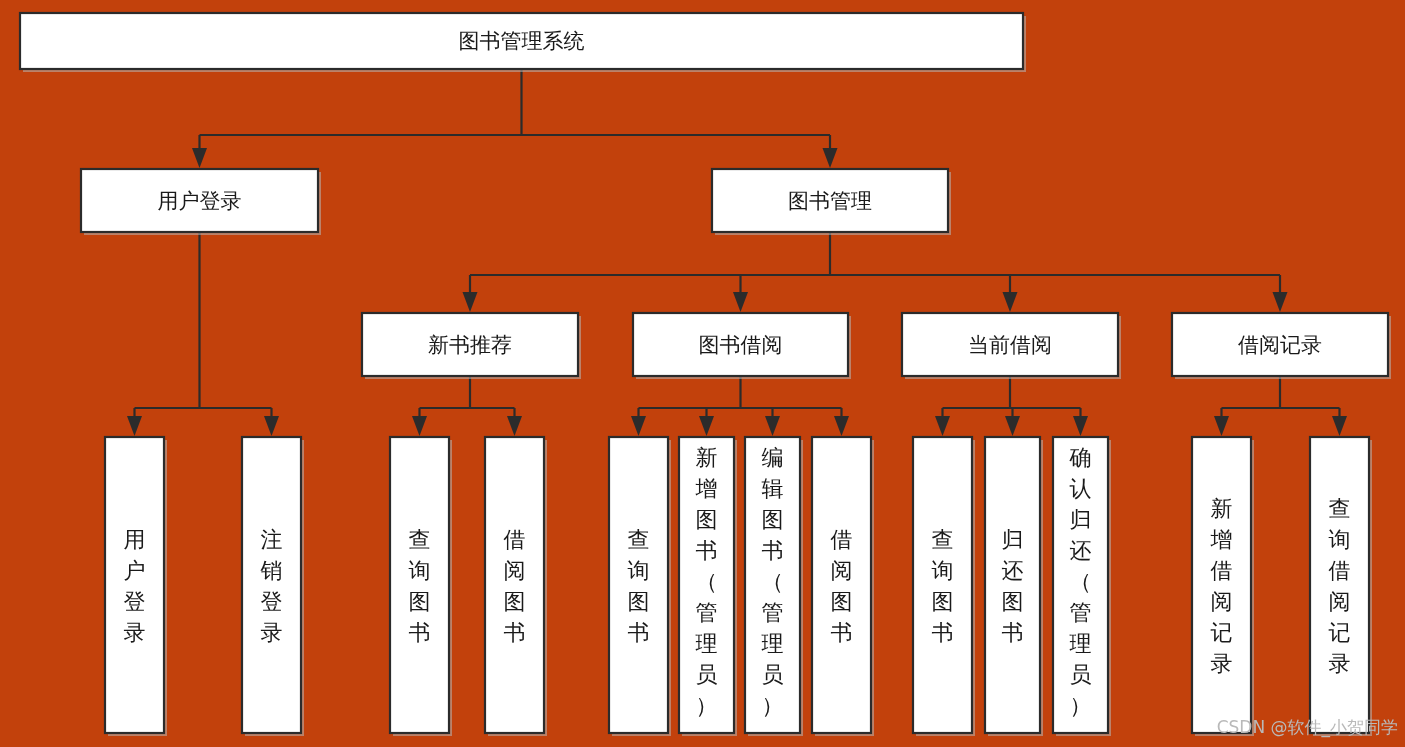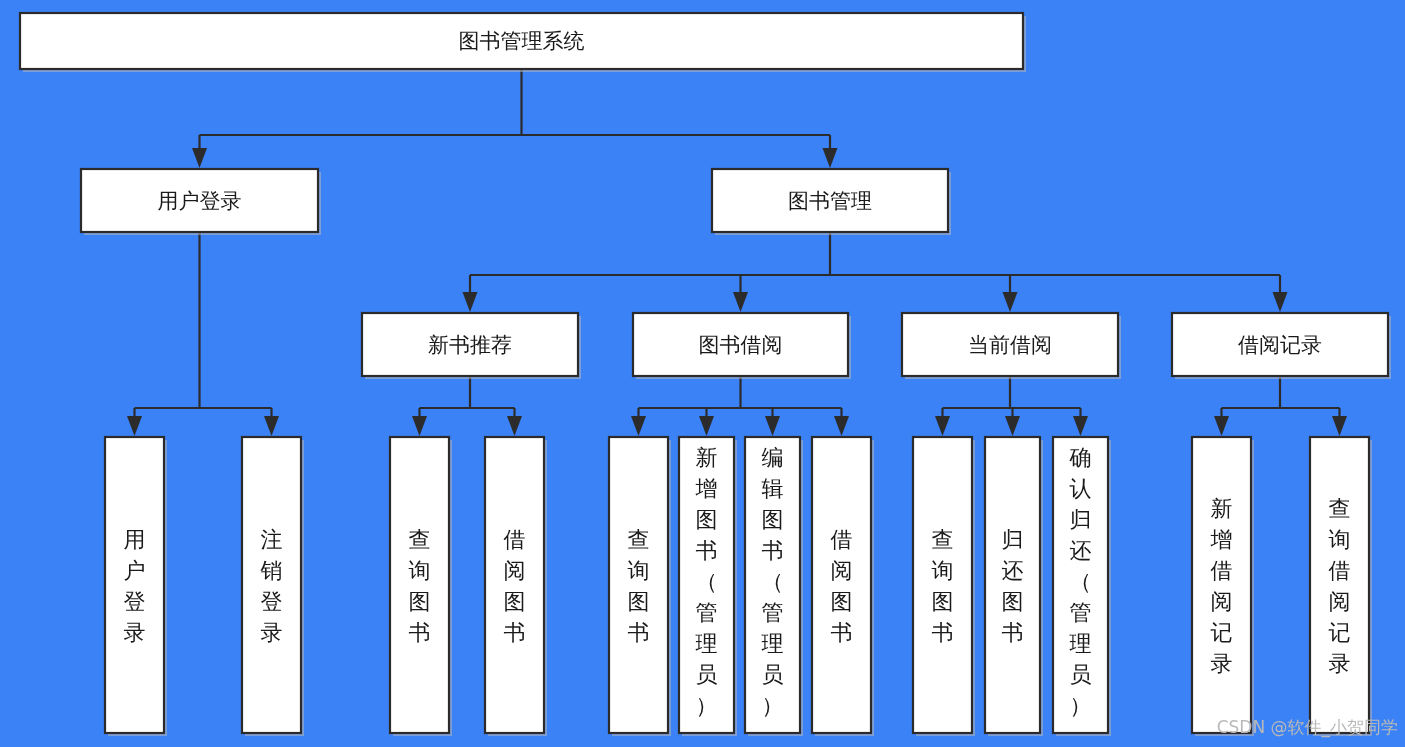--- a/index.html
+++ b/index.html
@@ -8,21 +8,21 @@
     padding: 0;
     background: #ffffff;
   }
   body {
     font-family: "DejaVu Sans", "Liberation Sans", sans-serif;
   }
   #diagram-root {
     position: relative;
     width: 1405px;
     height: 747px;
-    background: #3b82f6;
+    background: #c2410c;
     overflow: hidden;
   }
   svg.flow-canvas {
     position: absolute;
     left: 0;
     top: 0;
     width: 1405px;
     height: 747px;
     display: block;
   }

